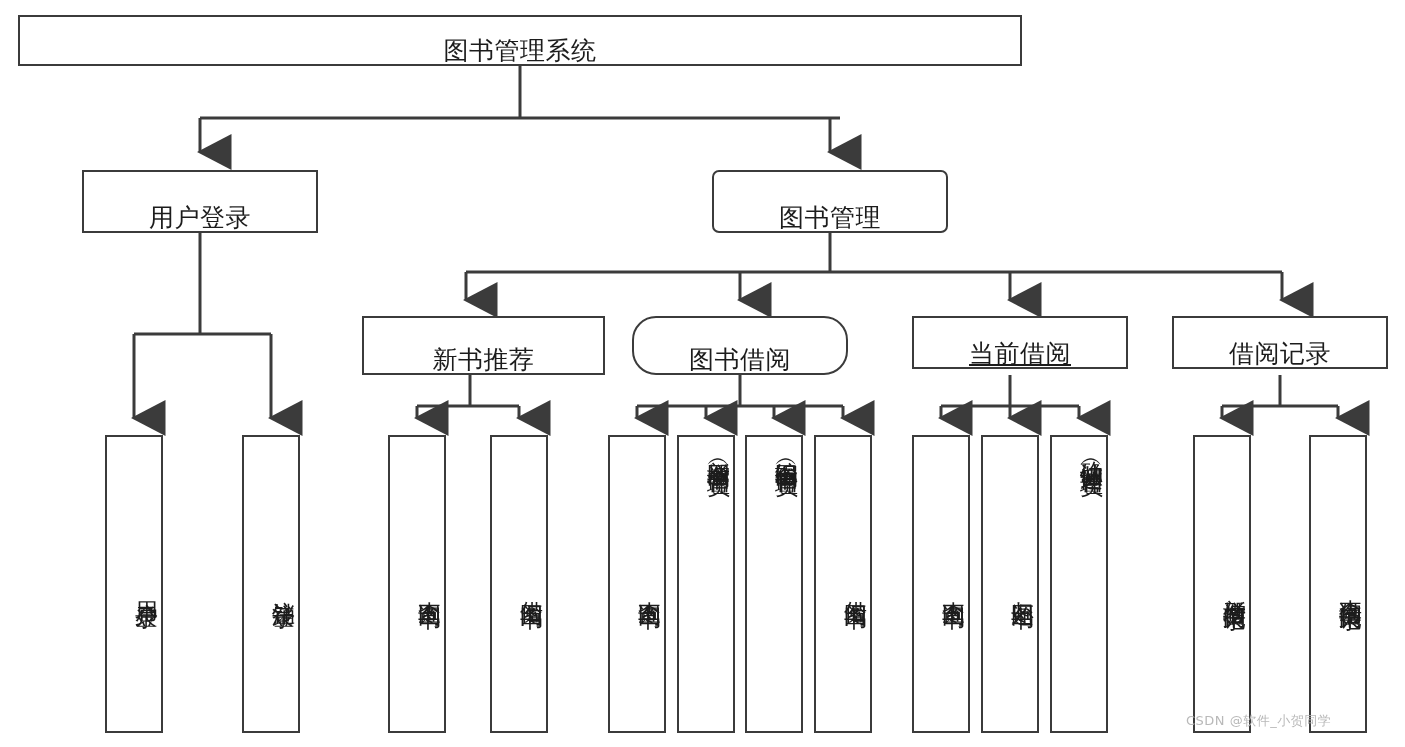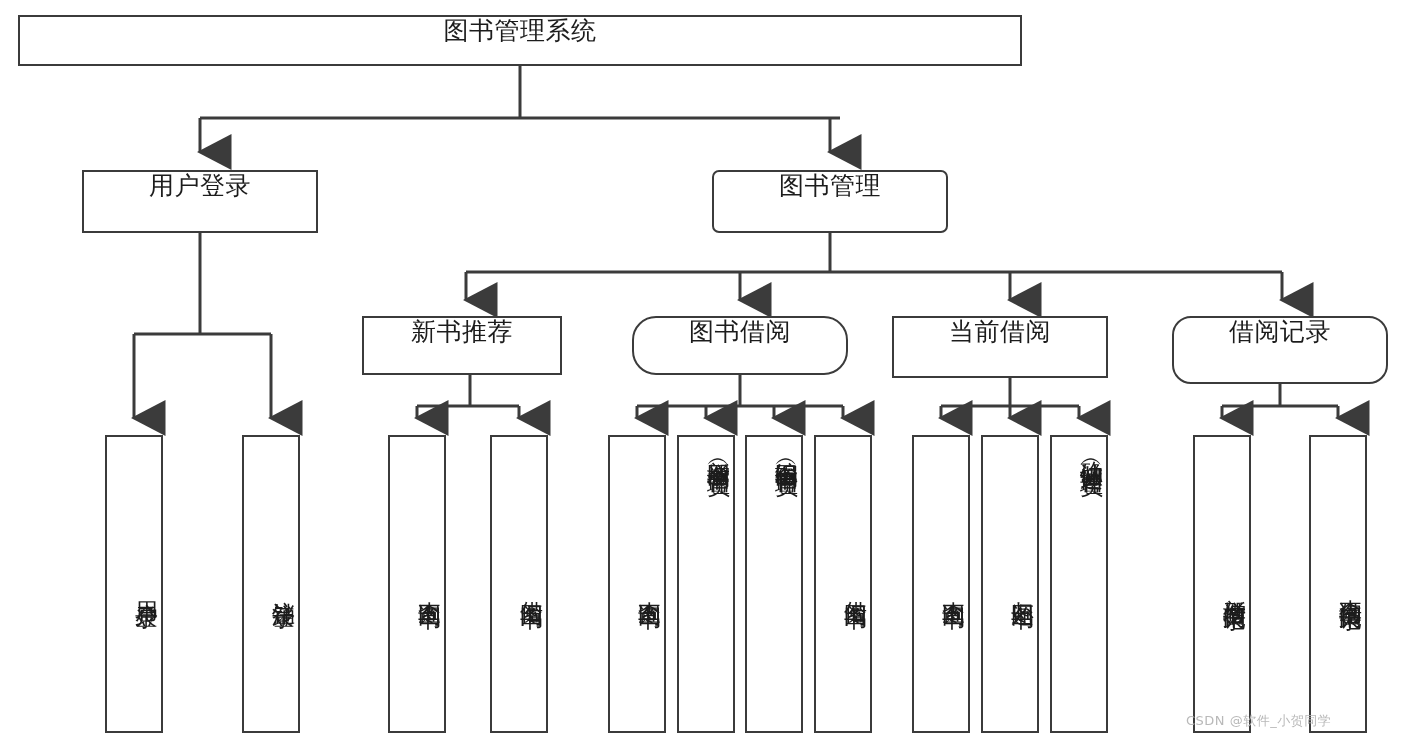--- a/index.html
+++ b/index.html
@@ -24,21 +24,21 @@
     width: 1405px;
     height: 747px;
     pointer-events: none;
   }
   .node {
     position: absolute;
     box-sizing: border-box;
     background: #ffffff;
     border: 2.5px solid #3b3b3b;
     display: flex;
-    align-items: flex-start;
+    align-items: flex-end;
     justify-content: center;
     color: #1c1c1c;
   }
   .node-h {
     font-size: 25px;
     letter-spacing: 0.5px;
     line-height: 1.1;
     white-space: nowrap;
   }
   .node-v {
@@ -126,33 +126,33 @@
   </div>
 
   <div class="node node-h" style="left:82px; top:170px; width:236px; height:63px;">
     <span>用户登录</span>
   </div>
 
   <div class="node node-h" style="left:712px; top:170px; width:236px; height:63px;border-radius:7px;">
     <span>图书管理</span>
   </div>
 
-  <div class="node node-h" style="left:362px; top:316px; width:200px; height:59px;">
+  <div class="node node-h" style="left:362px; top:316px; width:243px; height:59px;">
     <span>新书推荐</span>
   </div>
 
   <div class="node node-h" style="left:632px; top:316px; width:216px; height:59px;border-radius:24px;">
     <span>图书借阅</span>
   </div>
 
-  <div class="node node-h" style="left:892px; top:316px; width:216px; height:62px;">
+  <div class="node node-h" style="left:912px; top:316px; width:216px; height:53px;text-decoration:underline;">
     <span>当前借阅</span>
   </div>
 
-  <div class="node node-h" style="left:1172px; top:316px; width:216px; height:68px;border-radius:19px;">
+  <div class="node node-h" style="left:1172px; top:316px; width:216px; height:53px;">
     <span>借阅记录</span>
   </div>
 
   <div class="node node-v" style="left:105px; top:435px; width:58px; height:298px;">
     <span>用户登录</span>
   </div>
 
   <div class="node node-v" style="left:242px; top:435px; width:58px; height:298px;">
     <span>注销登录</span>
   </div>

